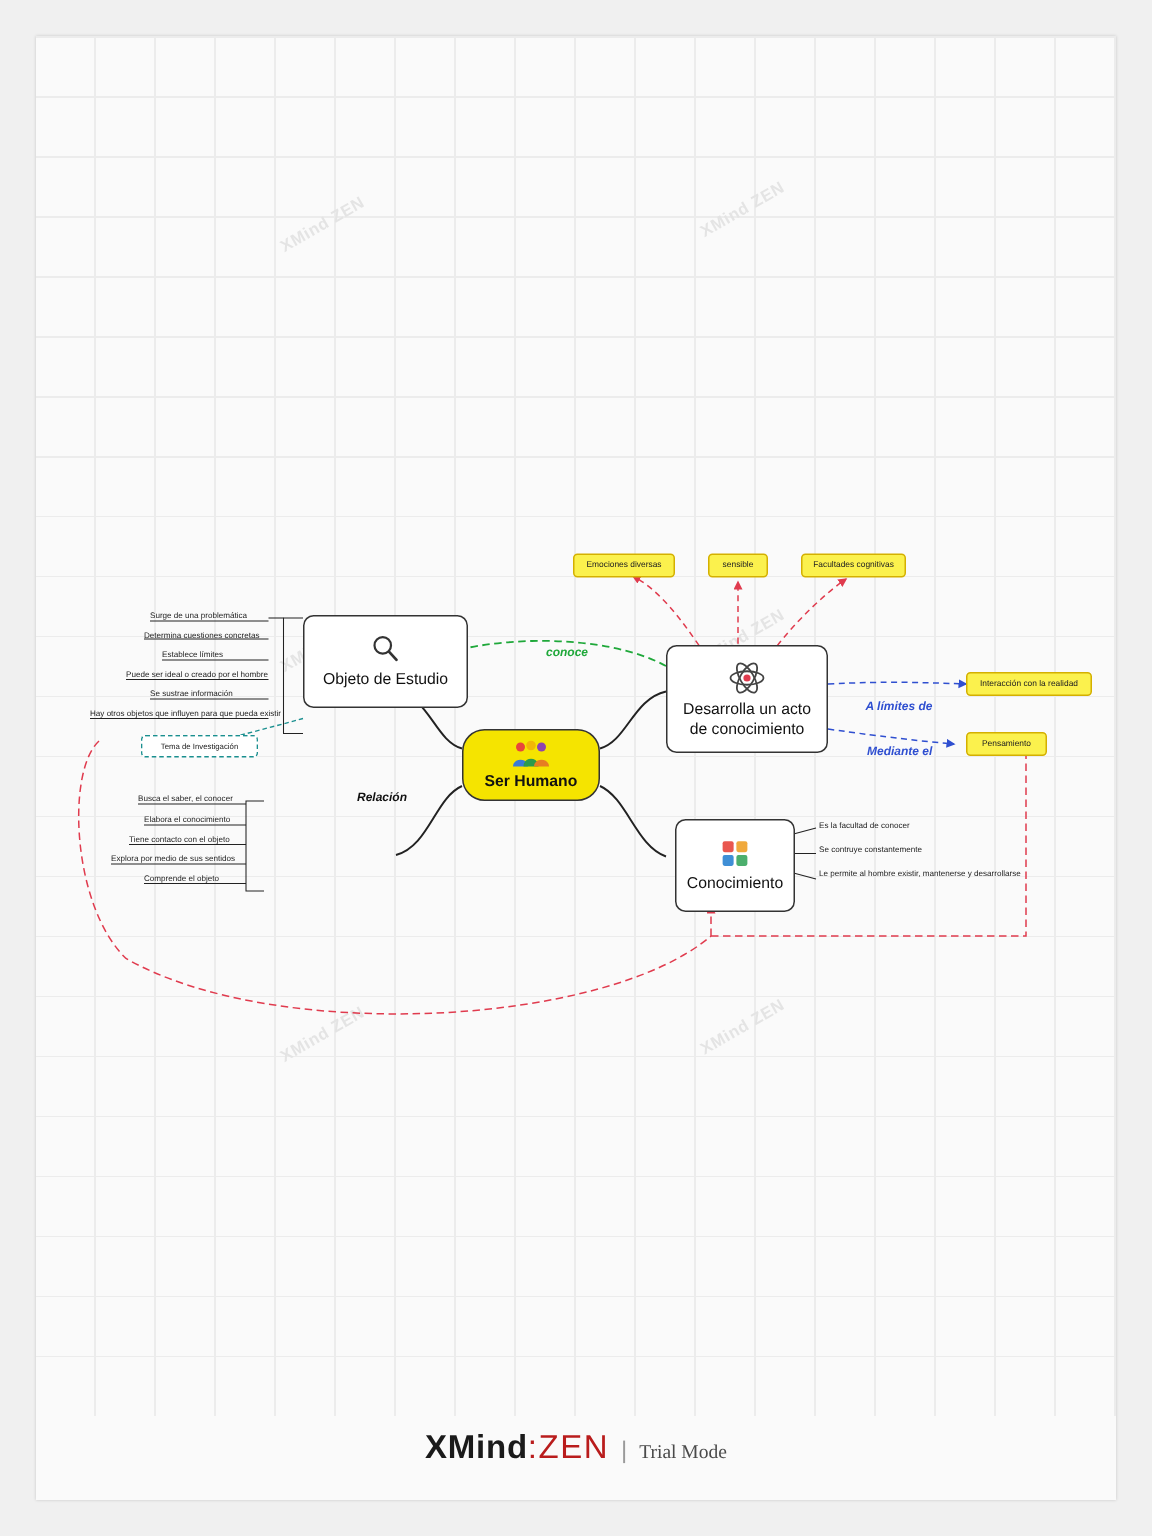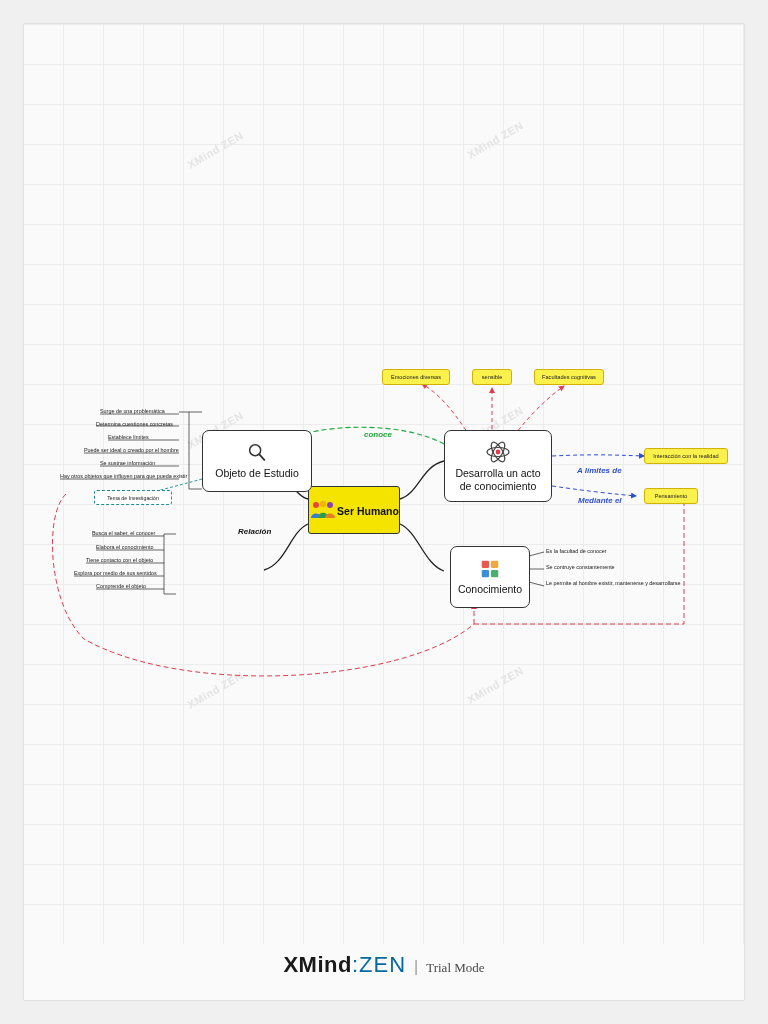--- a/index.html
+++ b/index.html
@@ -31,22 +31,22 @@
   svg.links{position:absolute;left:0;top:0;width:720px;height:920px;}
   .node{position:absolute;box-sizing:border-box;}
   
   .mainbox{
     background:#fff;border:1.4px solid #333;border-radius:7px;
     display:flex;flex-direction:column;align-items:center;justify-content:center;
     text-align:center;color:#111;
   }
   .mainbox .label{font-size:10.5px;line-height:13px;}
   .center{
-    background:#f5e400;border:1.4px solid #333;border-radius:3px;
-    display:flex;align-items:center;justify-content:center;
+    background:#f5e400;border:1.4px solid #333;border-radius:15px;
+    display:flex;flex-direction:column;align-items:center;justify-content:center;
     text-align:center;
   }
   .center .label{font-size:10.5px;font-weight:bold;color:#111;margin-top:2px;}
   .yellowtag{
     background:#fbf14d;border:1px solid #d4b000;border-radius:3px;
     font-size:5.6px;color:#222;display:flex;align-items:center;justify-content:center;
     text-align:center;padding:0 3px;
   }
   .plaintext{
     font-size:5.4px;color:#222;white-space:nowrap;
@@ -56,21 +56,21 @@
     font-size:5.2px;color:#222;display:flex;align-items:center;justify-content:center;
     padding:0 4px;
   }
   .edgelabel{
     font-size:8px;font-style:italic;font-weight:bold;white-space:nowrap;
   }
   .footer{
     position:absolute;left:0;bottom:22px;width:720px;text-align:center;
   }
   .footer .xm{font-size:22px;font-weight:bold;color:#1a1a1a;letter-spacing:.5px;}
-  .footer .zen{font-size:22px;color:#0369a1;font-weight:normal;letter-spacing:1px;}
+  .footer .zen{font-size:22px;color:#b91c1c;font-weight:normal;letter-spacing:1px;}
   .footer .sep{font-size:16px;color:#9a9a9a;margin:0 8px;}
   .footer .trial{font-size:13px;color:#4a4a4a;font-family:Liberation Serif, serif;}
   .icon-wrap{display:flex;align-items:center;justify-content:center;}
 </style>
 </head>
 <body>
 
 <div class="page">
   <div class="canvas">
 
@@ -151,21 +151,21 @@
           <path d="M2,18 C2,12 12,12 12,18 z" fill="#3a7bd5"></path>
           <circle cx="14" cy="4" r="3.2" fill="#f2b705"></circle>
           <path d="M9,18 C9,11 19,11 19,18 z" fill="#2c9b4b"></path>
           <circle cx="21" cy="5" r="3" fill="#8e44ad"></circle>
           <path d="M16,18 C16,12 26,12 26,18 z" fill="#e67e22"></path>
         </svg>
       </span>
       <div class="label">Ser  Humano</div>
     </div>
 
-    <div class="node mainbox" style="left:178px;top:406px;width:110px;height:62px;">
+    <div class="node mainbox" style="left:178px;top:386px;width:110px;height:62px;">
       <span class="icon-wrap" style="margin-bottom:3px;">
         <svg width="22" height="22" viewBox="0 0 24 24">
           <circle cx="10" cy="9" r="6" fill="none" stroke="#333" stroke-width="1.6"></circle>
           <line x1="14.5" y1="13.5" x2="20" y2="19.5" stroke="#333" stroke-width="2" stroke-linecap="round"></line>
         </svg>
       </span>
       <div class="label">Objeto de Estudio</div>
     </div>
 
 

